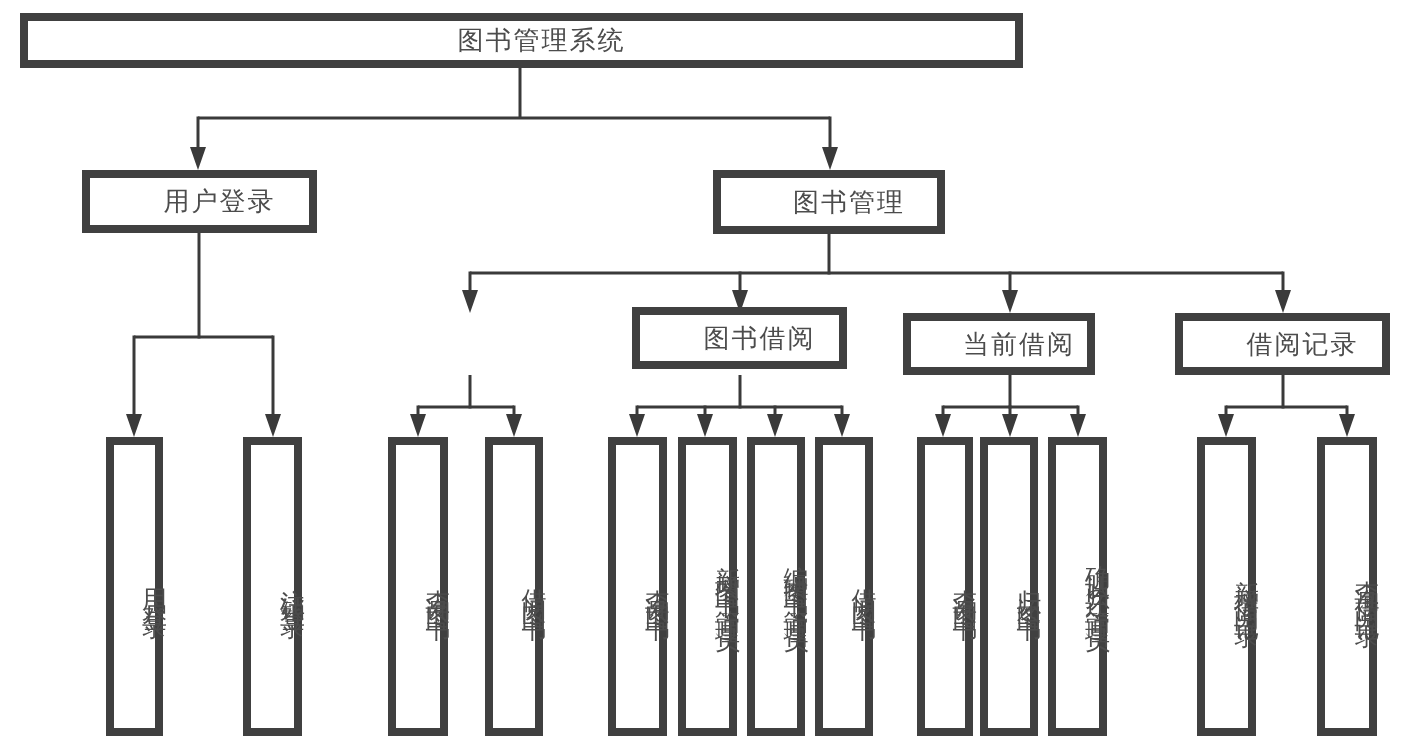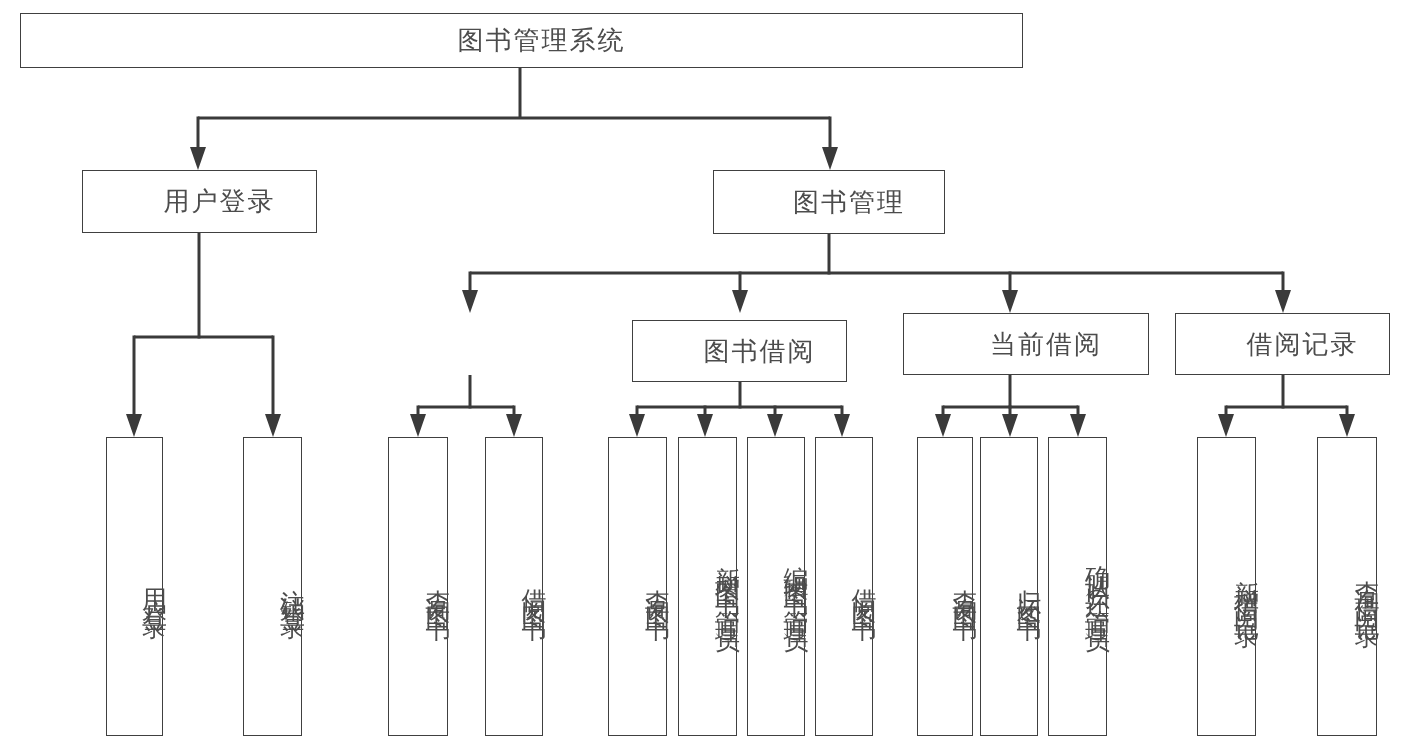--- a/index.html
+++ b/index.html
@@ -12,21 +12,21 @@
     overflow: hidden;
   }
   .connectors {
     position: absolute;
     left: 0; top: 0;
     width: 1405px; height: 747px;
   }
   .node {
     position: absolute;
     box-sizing: border-box;
-    border: 1px solid #404040;
+    border: 8px solid #404040;
     background: #ffffff;
     display: flex;
     align-items: center;
     justify-content: center;
     color: #4c4c4c;
     z-index: 2;
     padding-left: 40px;
   }
   .h-node {
     font-size: 26px;
@@ -123,22 +123,22 @@
       <polygon points="1218,414 1234,414 1226,437"></polygon>
       <polygon points="1339,414 1355,414 1347,437"></polygon>
     </g>
   </svg>
 
   <div class="node h-node" style="left:20px; top:13px; width:1003px; height:55px;">图书管理系统</div>
 
   <div class="node h-node" style="left:82px; top:170px; width:235px; height:63px;">用户登录</div>
   <div class="node h-node" style="left:713px; top:170px; width:232px; height:64px;">图书管理</div>
 
-  <div class="node h-node" style="left:632px; top:320px; width:215px; height:62px;">图书借阅</div>
-  <div class="node h-node" style="left:903px; top:313px; width:246px; height:62px;">当前借阅</div>
+  <div class="node h-node" style="left:632px; top:307px; width:215px; height:62px;">图书借阅</div>
+  <div class="node h-node" style="left:903px; top:313px; width:192px; height:62px;">当前借阅</div>
   <div class="node h-node" style="left:1175px; top:313px; width:215px; height:62px;">借阅记录</div>
 
   <div class="node v-node" style="left:106px; top:437px; width:57px; height:299px;">用户登录</div>
   <div class="node v-node" style="left:243px; top:437px; width:59px; height:299px;">注销登录</div>
 
   <div class="node v-node" style="left:388px; top:437px; width:60px; height:299px;">查询图书</div>
   <div class="node v-node" style="left:485px; top:437px; width:58px; height:299px;">借阅图书</div>
 
   <div class="node v-node" style="left:608px; top:437px; width:59px; height:299px;">查询图书</div>
   <div class="node v-node" style="left:678px; top:437px; width:59px; height:299px;">新增图书（管理员）</div>

